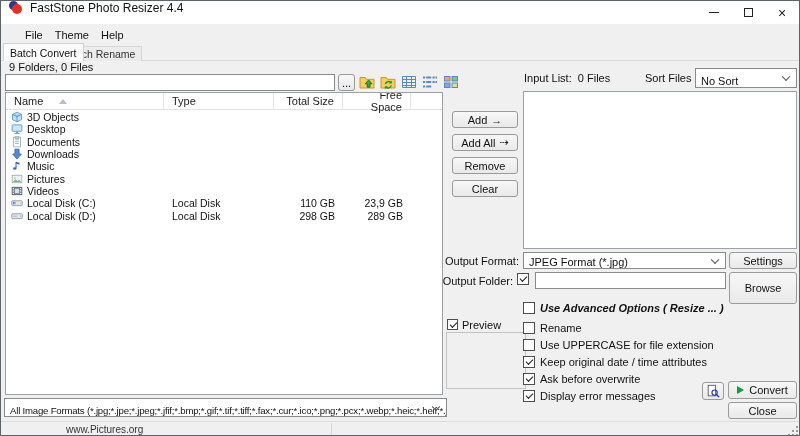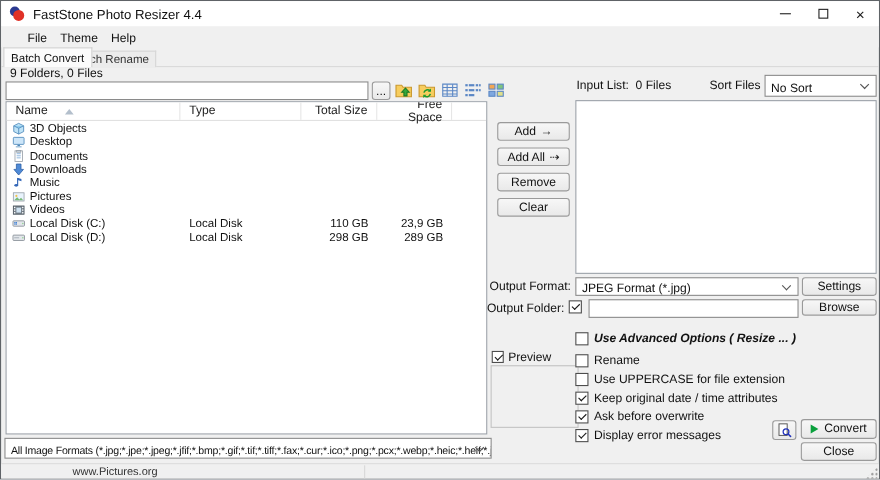--- a/index.html
+++ b/index.html
@@ -1,19 +1,19 @@
 <!DOCTYPE html>
 <html><head>
 <meta charset="utf-8">
 <style>
   html,body{margin:0;padding:0;background:#cfd3d8;}
   *{box-sizing:border-box;font-family:"Liberation Sans","DejaVu Sans",sans-serif;}
   .window{position:relative;width:800px;height:436px;background:#f0f0f0;border:1px solid #5f6367;overflow:hidden;}
   
-  .titlebar{position:absolute;left:0;top:0;width:100%;height:23px;background:#ffffff;display:flex;align-items:center;}
+  .titlebar{position:absolute;left:0;top:0;width:100%;height:23px;background:#ffffff;display:flex;align-items:flex-start;}
   .app-logo{position:relative;width:14px;height:14px;margin-left:8px;flex:none;}
   .app-logo::before{content:"";position:absolute;left:0;top:0;width:9px;height:9px;border-radius:50%;background:#2b3990;}
   .app-logo::after{content:"";position:absolute;left:3px;top:3px;width:10px;height:10px;border-radius:50%;background:#e03127;}
   .title-text{margin-left:7px;font-size:12px;color:#111;}
   .win-controls{position:absolute;right:0;top:0;height:23px;display:flex;}
   .win-btn{width:34px;height:23px;display:flex;align-items:center;justify-content:center;cursor:default;}
   .minbar{width:10px;height:1px;background:#222;}
   .maxbox{width:9px;height:9px;border:1px solid #222;}
   .closex{font-size:14px;color:#222;line-height:1;}
   
@@ -358,21 +358,21 @@
   <div class="r-label" style="left:428px;top:254px;">Output Format:</div>
   <div class="select" style="left:522px;top:251px;width:203px;height:17px;">
     <span>JPEG Format (*.jpg)</span>
     <span class="chev"></span>
   </div>
   <div class="btn" style="left:728px;top:251px;width:68px;height:17px;">Settings</div>
 
   <div class="r-label" style="left:422px;top:274px;">Output Folder:</div>
   <span class="cb checked" style="position:absolute;left:516px;top:272px;"></span>
   <input class="txt" style="left: 534px; top: 271px; width: 191px; height: 17px;" value="">
-  <div class="btn" style="left:728px;top:271px;width:68px;height:15px;">Browse</div>
+  <div class="btn" style="left:728px;top:271px;width:68px;height:32px;">Browse</div>
 
   <div class="adv-row">
     <span class="cb"></span>
     <span class="lbl">Use Advanced Options ( Resize ... )</span>
   </div>
 
   <div class="preview-row">
     <span class="cb checked" style="width:11px;height:11px;"></span>
     <span class="lbl">Preview</span>
   </div>

